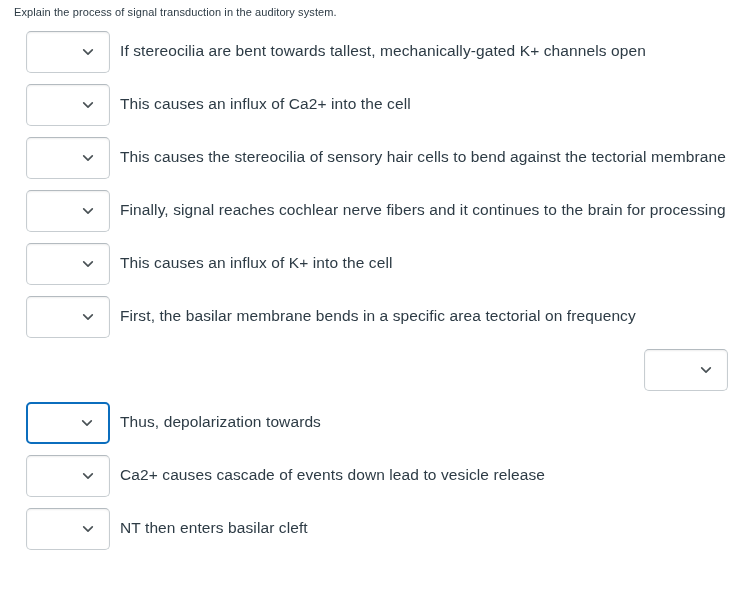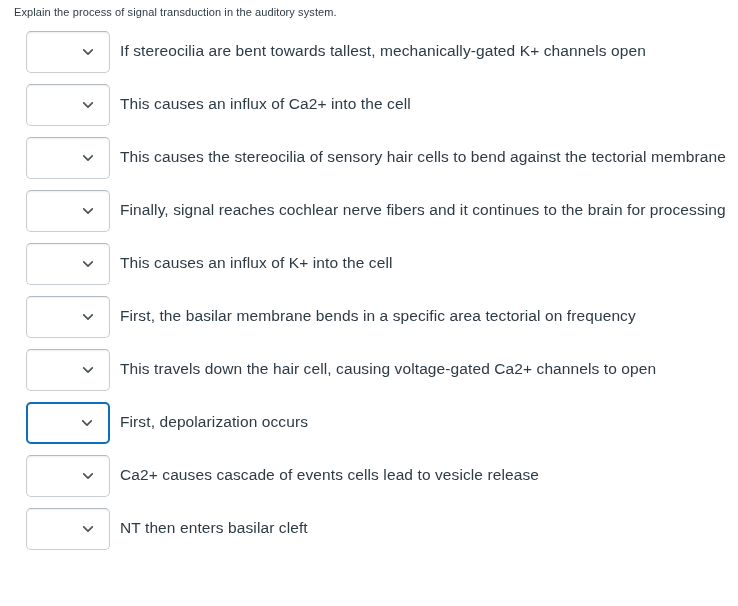--- a/index.html
+++ b/index.html
@@ -180,47 +180,46 @@
         <div class="select-shell">
           <div class="select-box">
             <span style="flex: 1 1 auto;"></span>
             <span class="chevron-icon">
               <svg viewBox="0 0 16 16" width="14" height="14" aria-hidden="true">
                 <path d="M3.1 5.6 8 10.4l4.9-4.8" fill="none" stroke="currentColor" stroke-width="1.9" stroke-linecap="round" stroke-linejoin="round"></path>
               </svg>
             </span>
           </div>
         </div>
-        <div class="answer-text">This travels down the hair cell, causing voltage-gated Ca2+ channels to open</div>
       </li>
       <li class="answer-row">
         <div class="select-shell">
           <div class="select-box focused">
             <span style="flex: 1 1 auto;"></span>
             <span class="chevron-icon">
               <svg viewBox="0 0 16 16" width="14" height="14" aria-hidden="true">
                 <path d="M3.1 5.6 8 10.4l4.9-4.8" fill="none" stroke="currentColor" stroke-width="1.9" stroke-linecap="round" stroke-linejoin="round"></path>
               </svg>
             </span>
           </div>
         </div>
-        <div class="answer-text">First, depolarization occurs</div>
-      </li>
-      <li class="answer-row">
-        <div class="select-shell">
-          <div class="select-box">
-            <span style="flex: 1 1 auto;"></span>
-            <span class="chevron-icon">
-              <svg viewBox="0 0 16 16" width="14" height="14" aria-hidden="true">
-                <path d="M3.1 5.6 8 10.4l4.9-4.8" fill="none" stroke="currentColor" stroke-width="1.9" stroke-linecap="round" stroke-linejoin="round"></path>
-              </svg>
-            </span>
-          </div>
-        </div>
-        <div class="answer-text">Ca2+ causes cascade of events cells lead to vesicle release</div>
+        <div class="answer-text">Thus, depolarization towards</div>
+      </li>
+      <li class="answer-row">
+        <div class="select-shell">
+          <div class="select-box">
+            <span style="flex: 1 1 auto;"></span>
+            <span class="chevron-icon">
+              <svg viewBox="0 0 16 16" width="14" height="14" aria-hidden="true">
+                <path d="M3.1 5.6 8 10.4l4.9-4.8" fill="none" stroke="currentColor" stroke-width="1.9" stroke-linecap="round" stroke-linejoin="round"></path>
+              </svg>
+            </span>
+          </div>
+        </div>
+        <div class="answer-text">Ca2+ causes cascade of events down lead to vesicle release</div>
       </li>
       <li class="answer-row">
         <div class="select-shell">
           <div class="select-box">
             <span style="flex: 1 1 auto;"></span>
             <span class="chevron-icon">
               <svg viewBox="0 0 16 16" width="14" height="14" aria-hidden="true">
                 <path d="M3.1 5.6 8 10.4l4.9-4.8" fill="none" stroke="currentColor" stroke-width="1.9" stroke-linecap="round" stroke-linejoin="round"></path>
               </svg>
             </span>

